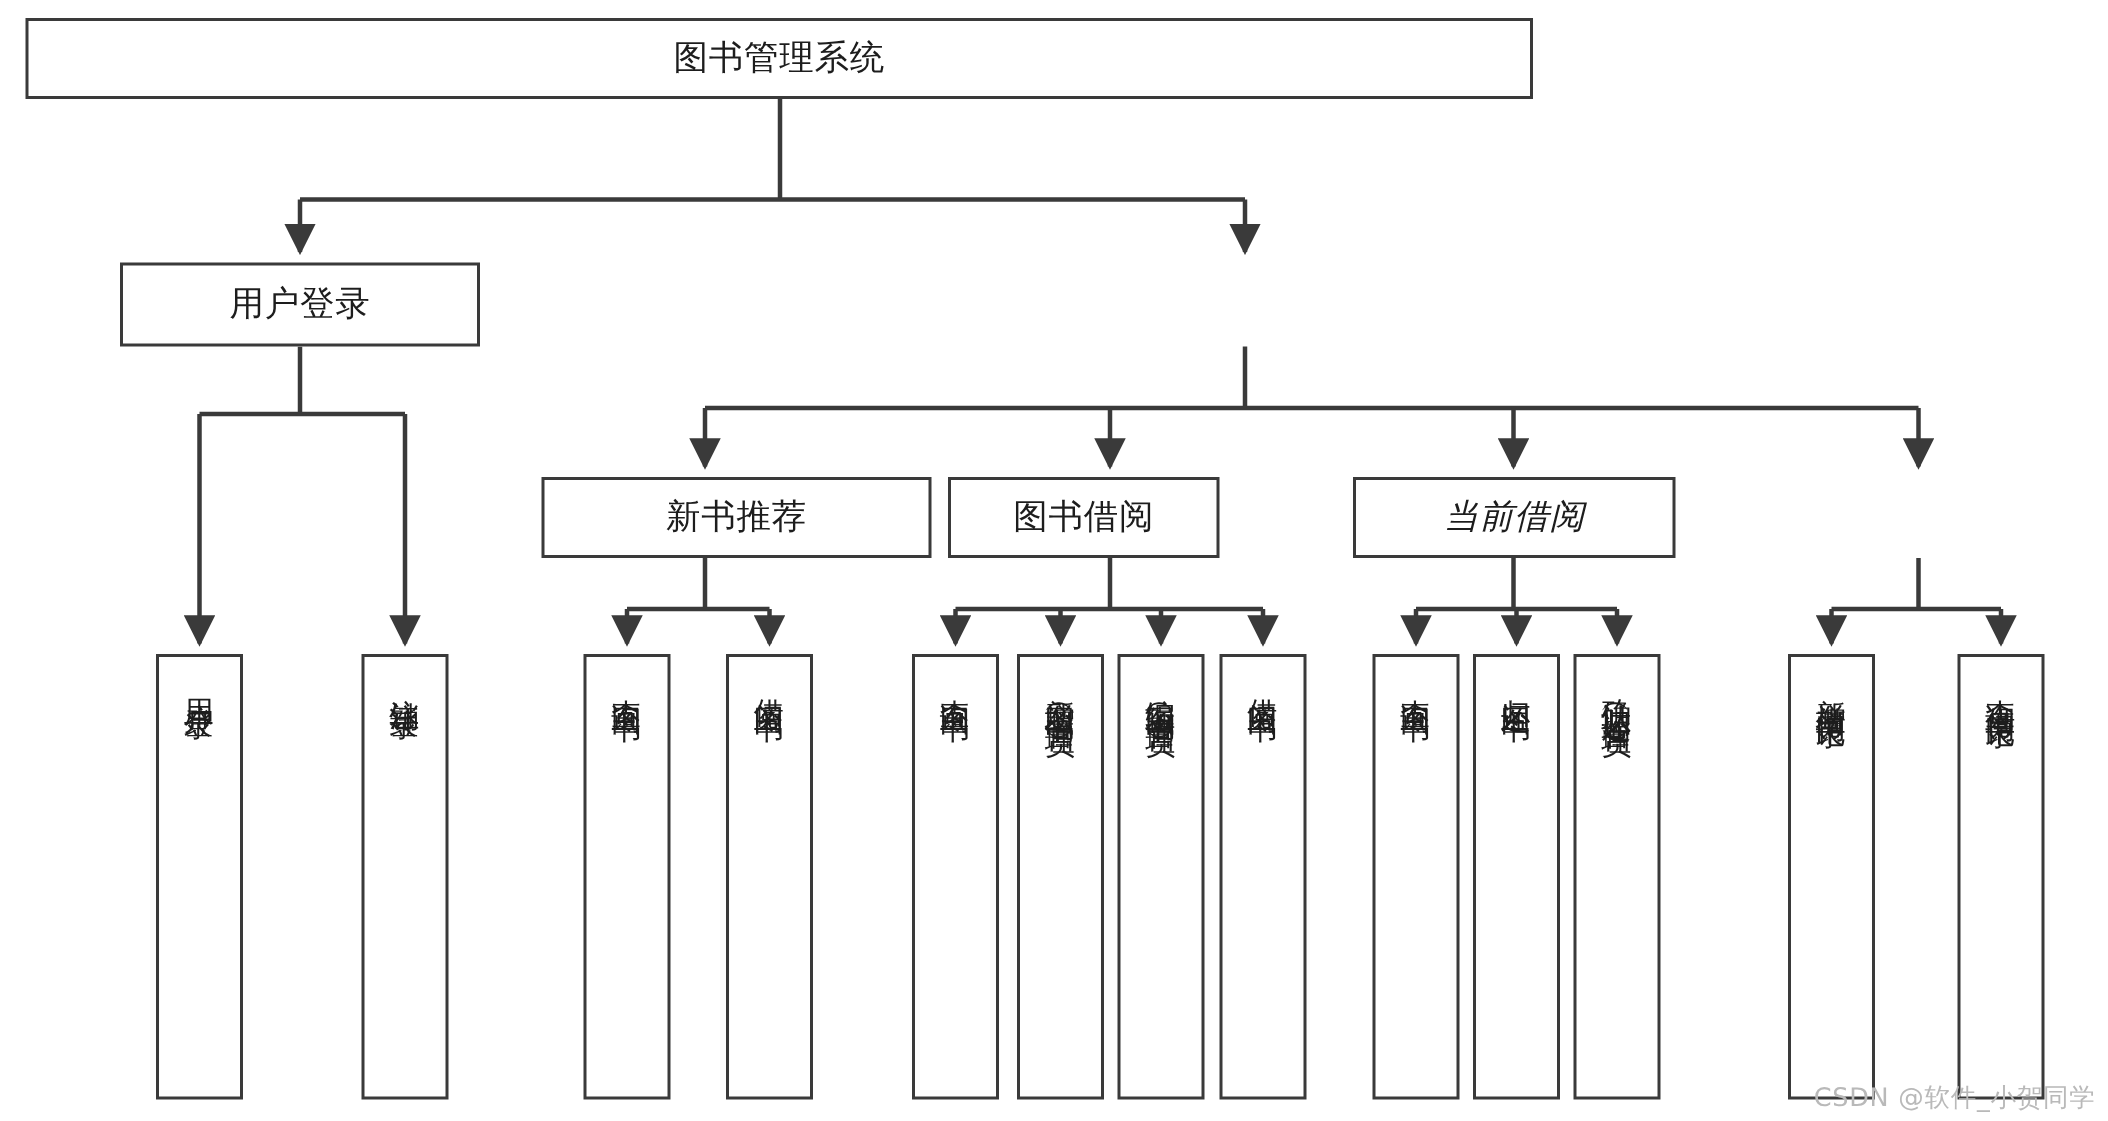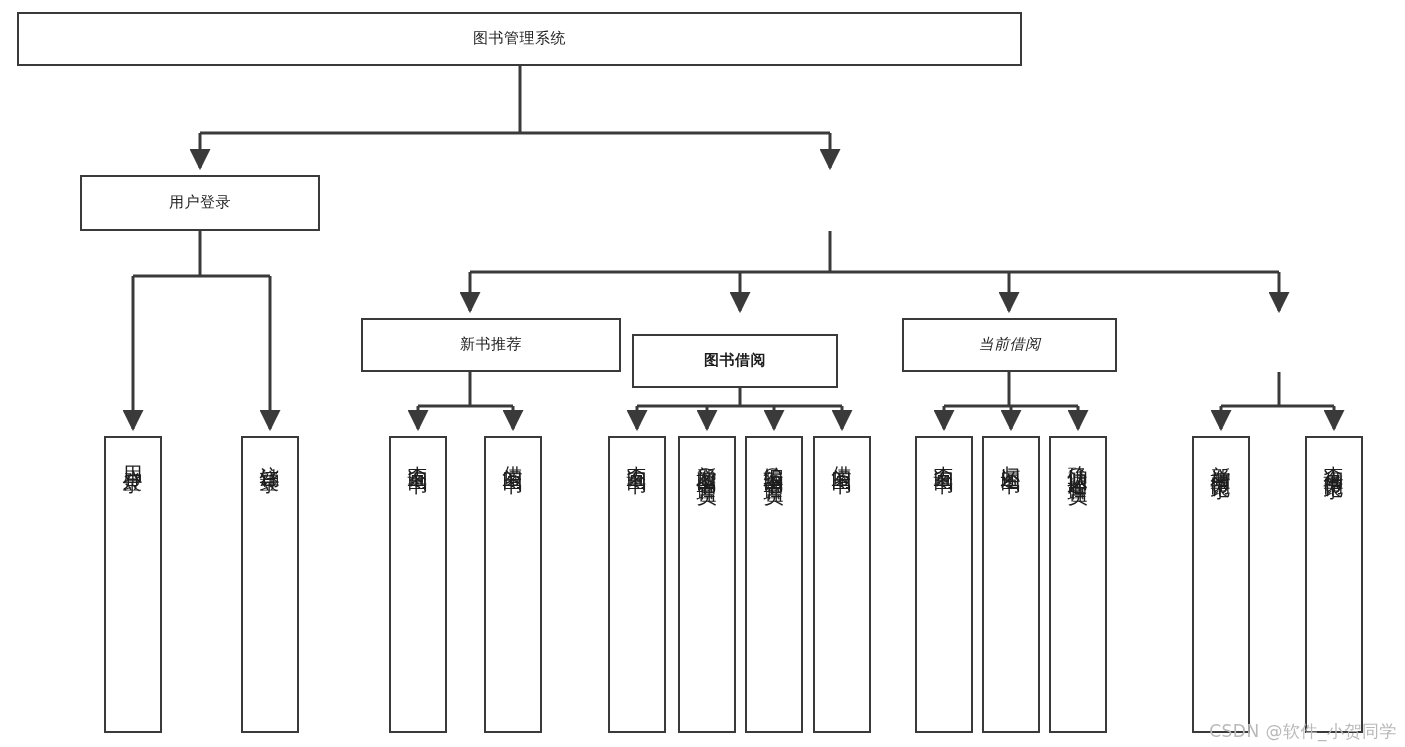--- a/index.html
+++ b/index.html
@@ -28,21 +28,21 @@
     position: absolute;
     box-sizing: border-box;
     border: 2px solid #3a3a3a;
     background: #ffffff;
     display: flex;
     align-items: center;
     justify-content: center;
     color: #1d1d1d;
   }
   .node-label {
-    font-size: 15px;
+    font-size: 23px;
     line-height: 1.15;
     letter-spacing: 0.5px;
     white-space: nowrap;
     color: #1d1d1d;
   }
   .node-box.vertical .node-label {
     writing-mode: vertical-rl;
     text-orientation: upright;
     font-size: 20px;
     letter-spacing: 3px;
@@ -122,21 +122,21 @@
     <span class="node-label">图书管理系统</span>
   </div>
 
   <div class="node-box" style="left:80px; top:175px; width:240px; height:56px;">
     <span class="node-label">用户登录</span>
   </div>
 
   <div class="node-box" style="left:361px; top:318px; width:260px; height:54px;">
     <span class="node-label">新书推荐</span>
   </div>
-  <div class="node-box" style="left:632px; top:334px; width:206px; height:54px;font-weight:bold;">
+  <div class="node-box" style="left:632px; top:318px; width:181px; height:54px;">
     <span class="node-label">图书借阅</span>
   </div>
   <div class="node-box" style="left:902px; top:318px; width:215px; height:54px;font-style:italic;">
     <span class="node-label">当前借阅</span>
   </div>
 
   <div class="node-box vertical leaf" style="left:104px; top:436px; width:58px; height:297px;">
     <span class="node-label">用户登录</span>
   </div>
   <div class="node-box vertical leaf" style="left:241px; top:436px; width:58px; height:297px;">

